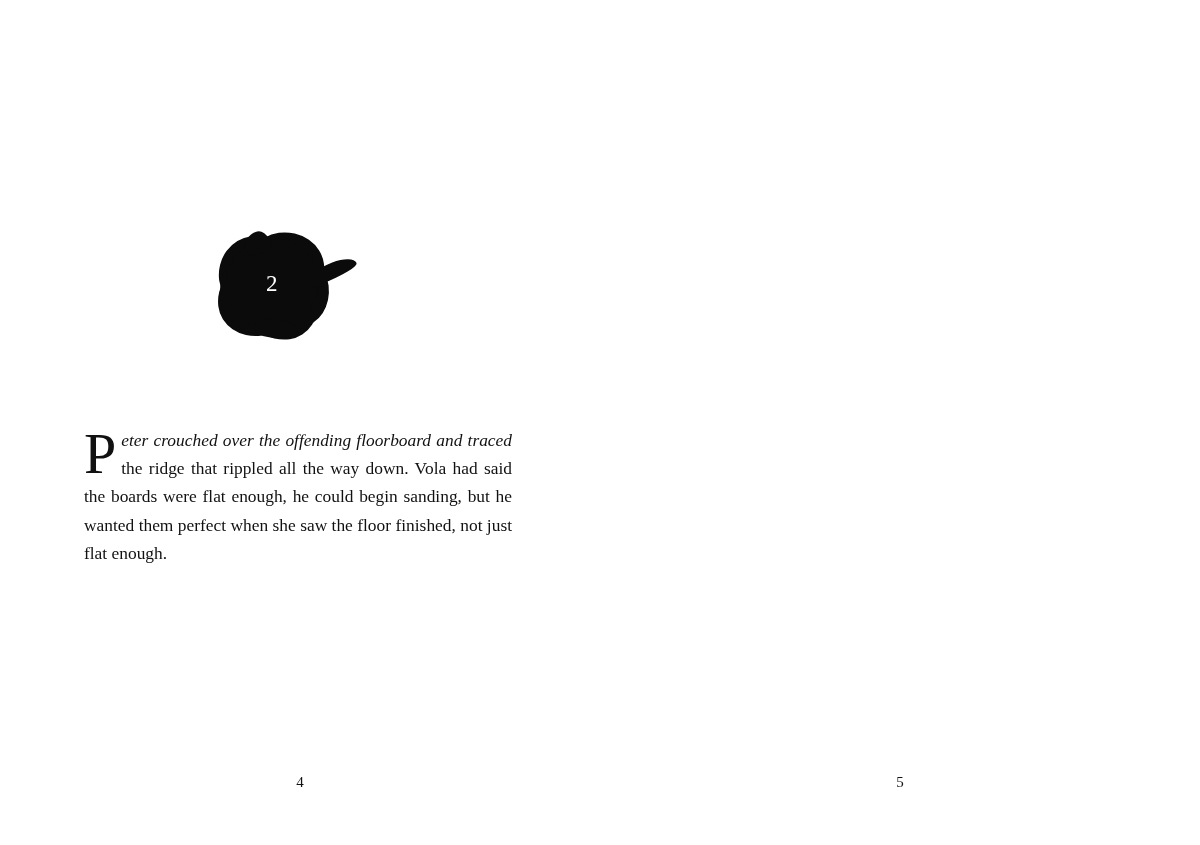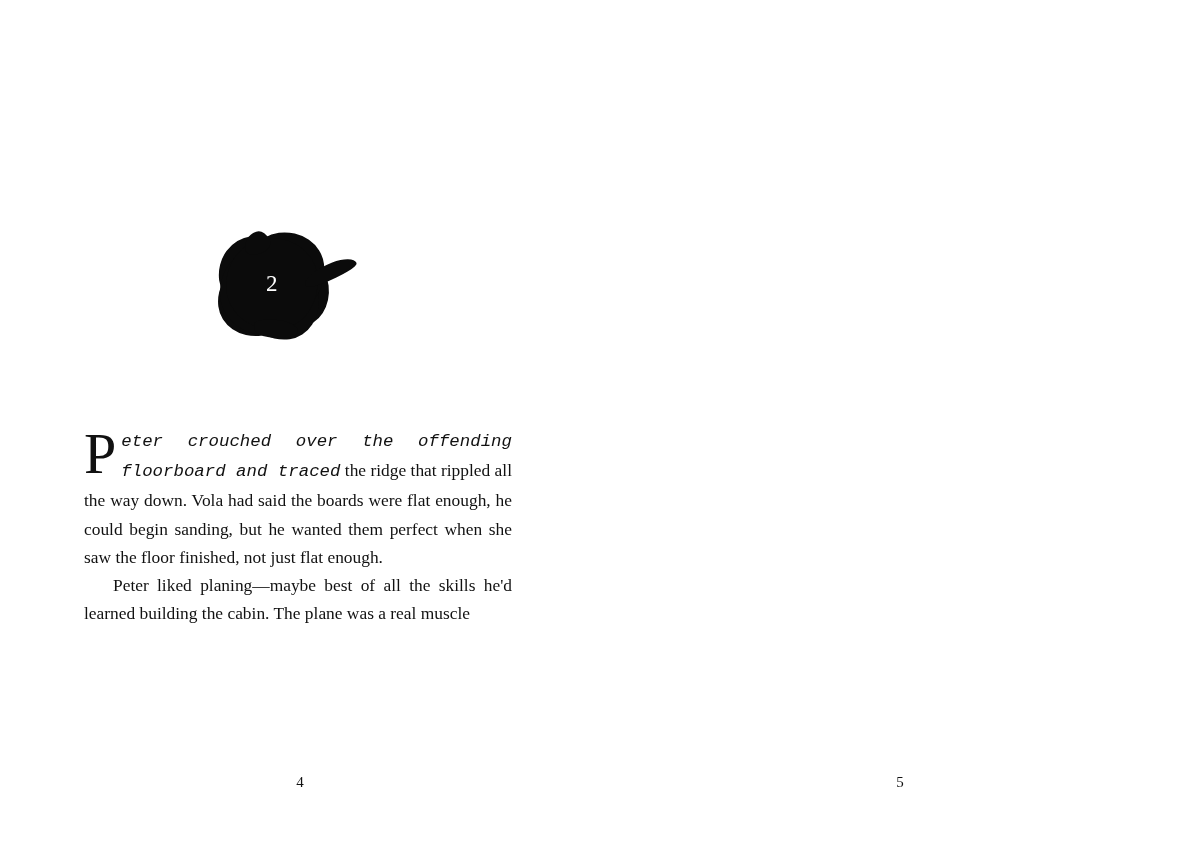--- a/index.html
+++ b/index.html
@@ -124,21 +124,20 @@
   }
   .dropcap {
     float: left;
     font-size: 58px;
     line-height: 52px;
     padding: 2px 5px 0 0;
     font-family: "Liberation Serif", serif;
   }
   .open-italic {
     font-style: italic;
-    font-family: Liberation Mono, monospace;
   }
 
   .folio {
     position: absolute;
     bottom: 54px;
     width: 100%;
     left: 0;
     text-align: center;
     font-size: 15px;
     color: #111111;
@@ -156,21 +155,20 @@
         <div class="blot"></div>
         <div class="blot-tail"></div>
         <div class="blot-ear"></div>
         <div class="blot-foot"></div>
         <div class="chapter-number">2</div>
       </div>
 
       <p class="first dropcap-para"><span class="dropcap">P</span><span class="open-italic">eter crouched over the offending floorboard and traced</span> <span>the ridge that rippled all the way down. Vola had said the boards were flat enough, he could begin sanding, but he wanted them perfect when she saw the floor finished, not just flat enough.</span></p>
 
 
-      <p>Peter liked planing—maybe best of all the skills he'd learned building the cabin. The plane was a real muscle</p>
 
     </div>
     <div class="folio">4</div>
   </div>
 
   <div class="page page-right">
 
     <div class="folio">5</div>
   </div>
 

